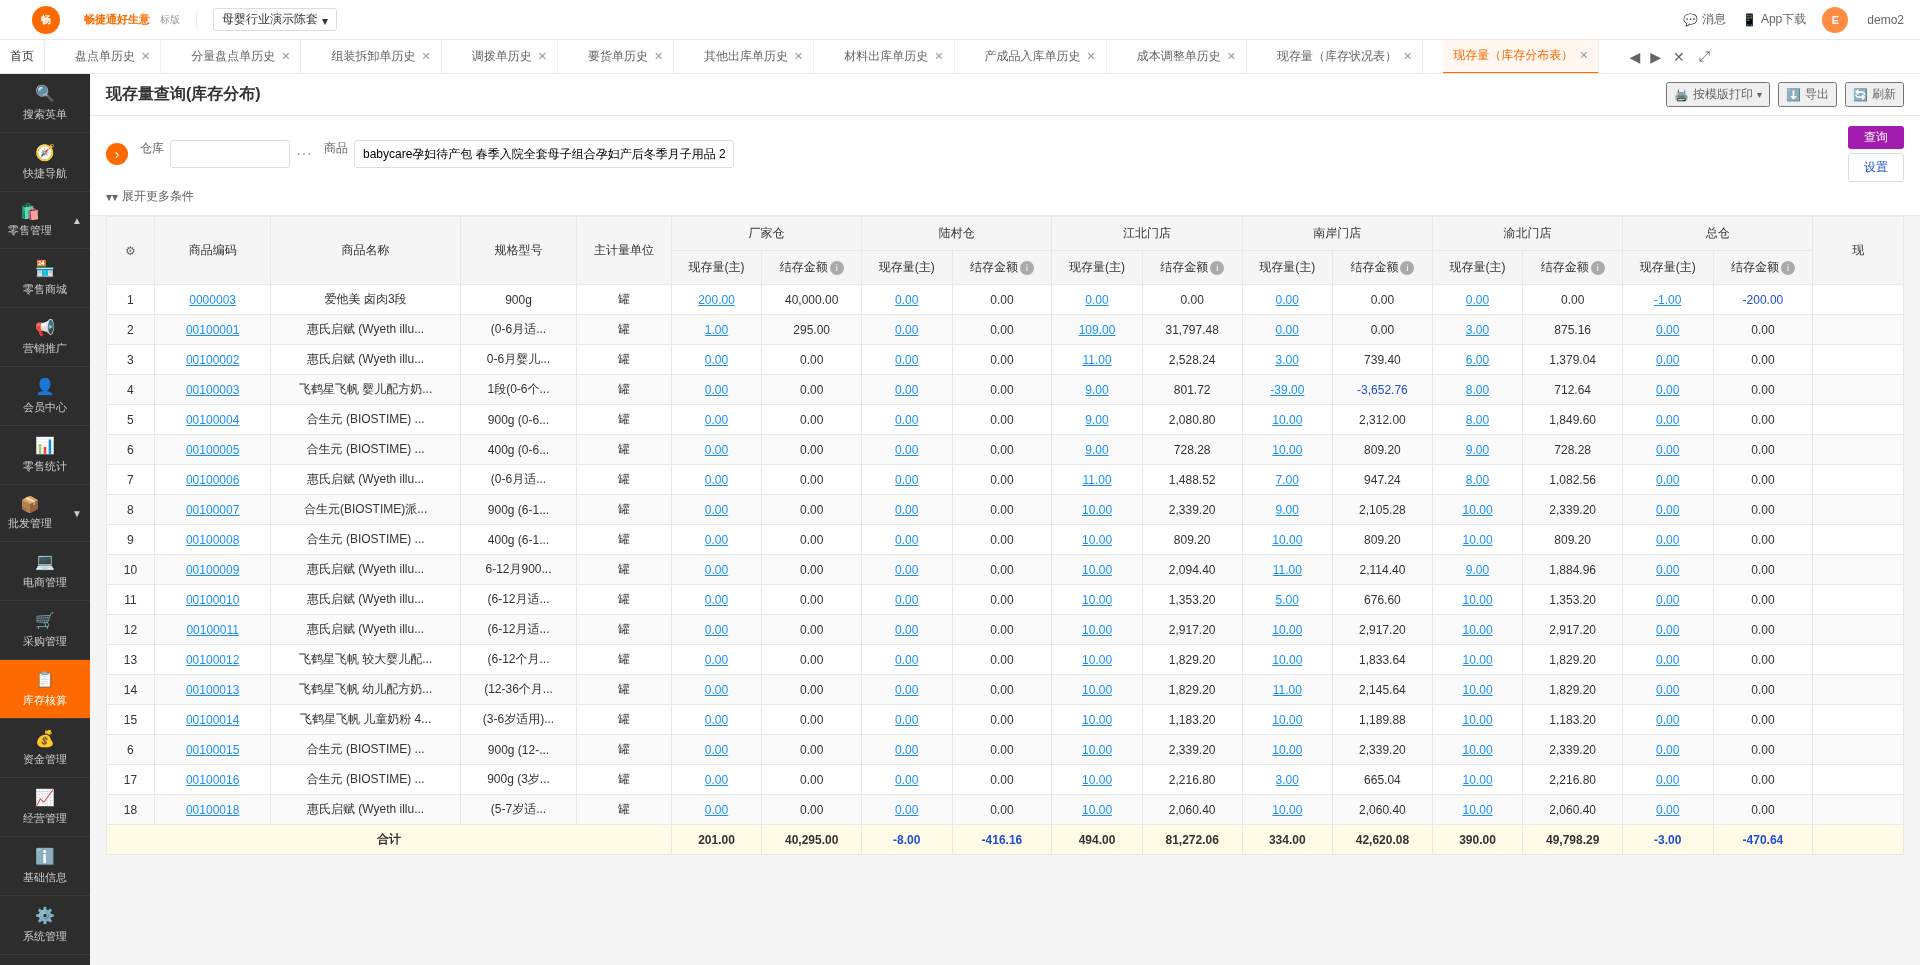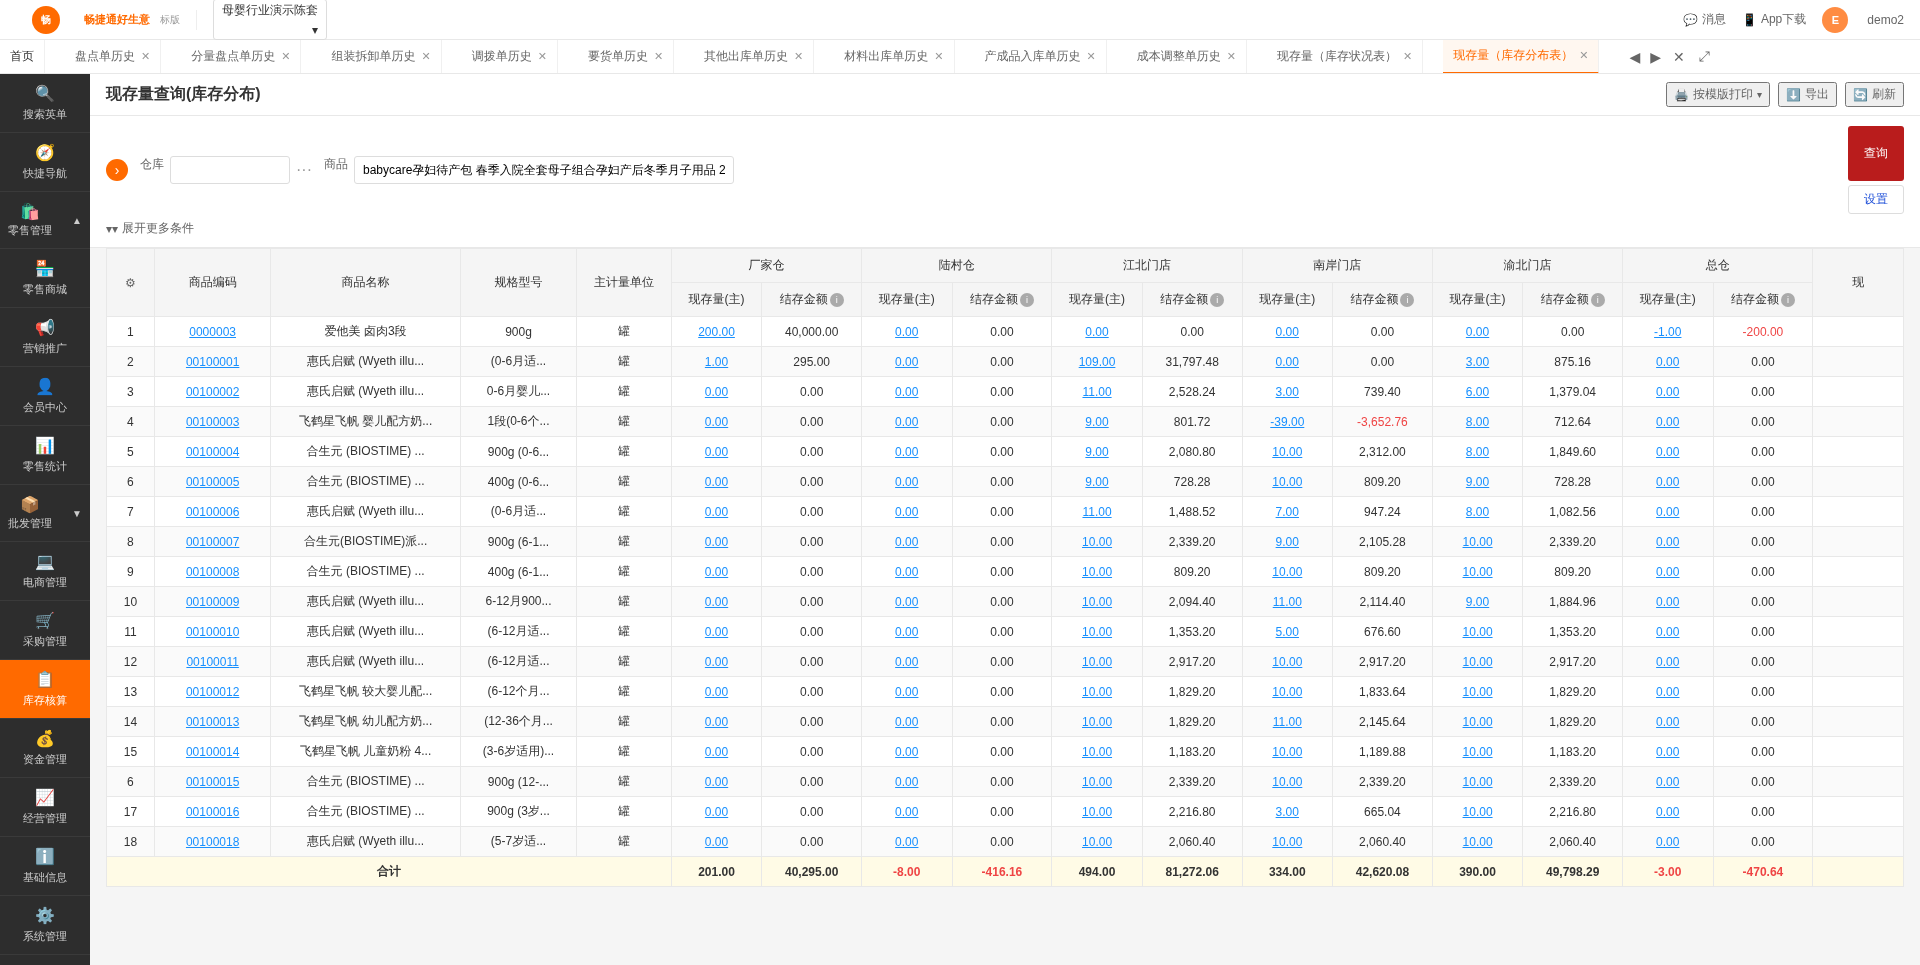--- a/index.html
+++ b/index.html
@@ -1,21 +1,21 @@
 <!DOCTYPE html>
 <html><head>
   <meta charset="utf-8">
   <style>
     * { box-sizing: border-box; margin: 0; padding: 0; }
     body { font-family: "Microsoft YaHei", Arial, sans-serif; font-size: 12px; background: #f5f5f5; color: #333; overflow: hidden; height: 965px; }
 
     
     .top-bar { background: #fff; height: 40px; display: flex; align-items: center; justify-content: space-between; padding: 0 16px; border-bottom: 1px solid #e8e8e8; }
     .top-bar-left { display: flex; align-items: center; gap: 8px; }
-    .store-selector { display: flex; align-items: flex-end; gap: 4px; padding: 2px 8px; border: 1px solid #ddd; border-radius: 3px; cursor: pointer; font-size: 12px; color: #333; background: #fff; flex-direction: column; }
+    .store-selector { display: flex; align-items: flex-end; gap: 4px; padding: 2px 8px; border: 1px solid #ddd; border-radius: 3px; cursor: pointer; font-size: 12px; color: #333; background: #fff; }
     .top-bar-right { display: flex; align-items: center; gap: 16px; font-size: 12px; color: #666; }
     .top-bar-right span { cursor: pointer; display: flex; align-items: center; gap: 4px; }
     .avatar { width: 26px; height: 26px; border-radius: 50%; background: #ccc; display: flex; align-items: center; justify-content: center; overflow: hidden; }
 
     
     .nav-tabs { background: #fff; display: flex; align-items: center; height: 34px; border-bottom: 1px solid #e8e8e8; overflow: hidden; gap: 20px; }
     .nav-tab { display: flex; align-items: center; padding: 0 10px; height: 34px; font-size: 12px; cursor: pointer; white-space: nowrap; border-right: 1px solid #f0f0f0; color: #666; }
     .nav-tab.home { color: #333; font-weight: 500; }
     .nav-tab.active { background: #fff7f0; color: #ff6a00; border-bottom: 2px solid #ff6a00; }
     .nav-tab .close-btn { margin-left: 6px; color: #999; font-size: 11px; }
@@ -45,31 +45,31 @@
     
     .search-bar { background: #fff; padding: 10px 16px; border-bottom: 1px solid #e8e8e8; }
     .search-row { display: flex; align-items: center; gap: 12px; flex-wrap: nowrap; }
     .search-field { display: flex; gap: 6px; }
     .search-label { font-size: 12px; color: #666; white-space: nowrap; }
     .search-input { height: 28px; border: 1px solid #ddd; border-radius: 3px; padding: 0 8px; font-size: 12px; outline: none; }
     .search-input.wide { width: 380px; }
     .search-input.medium { width: 120px; }
     .search-input.color-wide { width: 280px; }
     .more-conditions { display: flex; align-items: center; gap: 4px; font-size: 12px; color: #666; cursor: pointer; margin-top: 6px; }
-    .btn-query { background: #b91c1c; color: #fff; border: none; border-radius: 3px; padding: 19px 16px; font-size: 12px; cursor: pointer; }
+    .btn-query { background: #a21caf; color: #fff; border: none; border-radius: 3px; padding: 3px 16px; font-size: 12px; cursor: pointer; }
     .btn-settings { background: #fff; color: #1d4ed8; border: 1px solid #ddd; border-radius: 3px; padding: 5px 12px; font-size: 12px; cursor: pointer; }
     .search-actions { display: flex; flex-direction: column; gap: 4px; margin-left: auto; }
 
     
     .table-area { flex: 1; overflow: auto; padding: 0 16px 16px; background: #f5f5f5; }
     .data-table { width: 100%; border-collapse: collapse; background: #fff; font-size: 12px; }
     .data-table th { background: #f5f5f5; padding: 8px 6px; text-align: center; font-weight: 500; color: #333; border: 1px solid #e8e8e8; white-space: nowrap; position: sticky; top: 0; z-index: 10; }
     .data-table td { padding: 6px 6px; text-align: center; border: 1px solid #e8e8e8; white-space: nowrap; color: #333; }
     .data-table tr:nth-child(even) td { background: #fafafa; }
-    .data-table .negative { color: #ef4444; }
+    .data-table .negative { color: #1d4ed8; }
     .data-table .link { color: #1890ff; text-decoration: underline; cursor: pointer; }
     .data-table .summary-row td { background: #fffbe6 !important; font-weight: bold; }
     .th-group { text-align: center; background: #f0f0f0; margin-top: 13px; }
     .col-index { width: 36px; }
     .col-code { width: 90px; }
     .col-name { width: 130px; }
     .col-spec { width: 90px; }
     .col-unit { width: 60px; }
     .col-num { width: 70px; }
     .settings-icon { width: 24px; height: 24px; display: inline-flex; align-items: center; justify-content: center; cursor: pointer; color: #666; }

